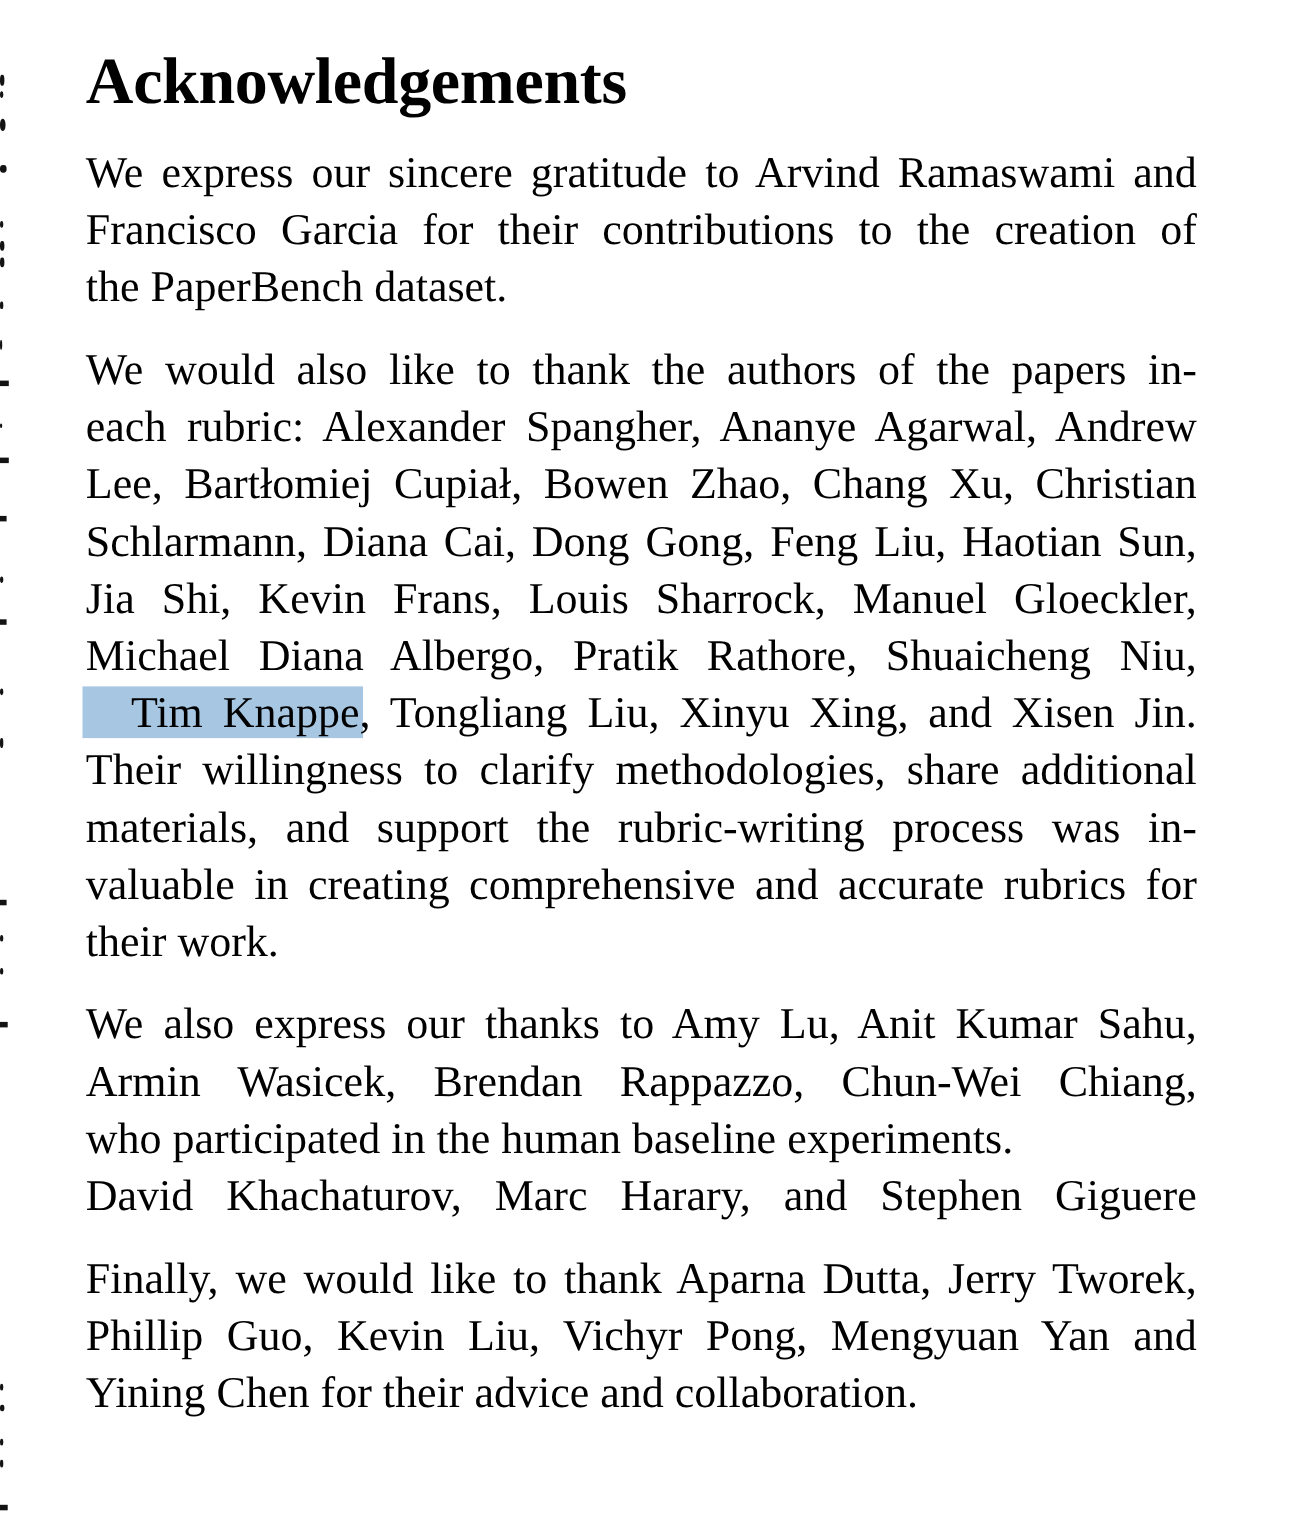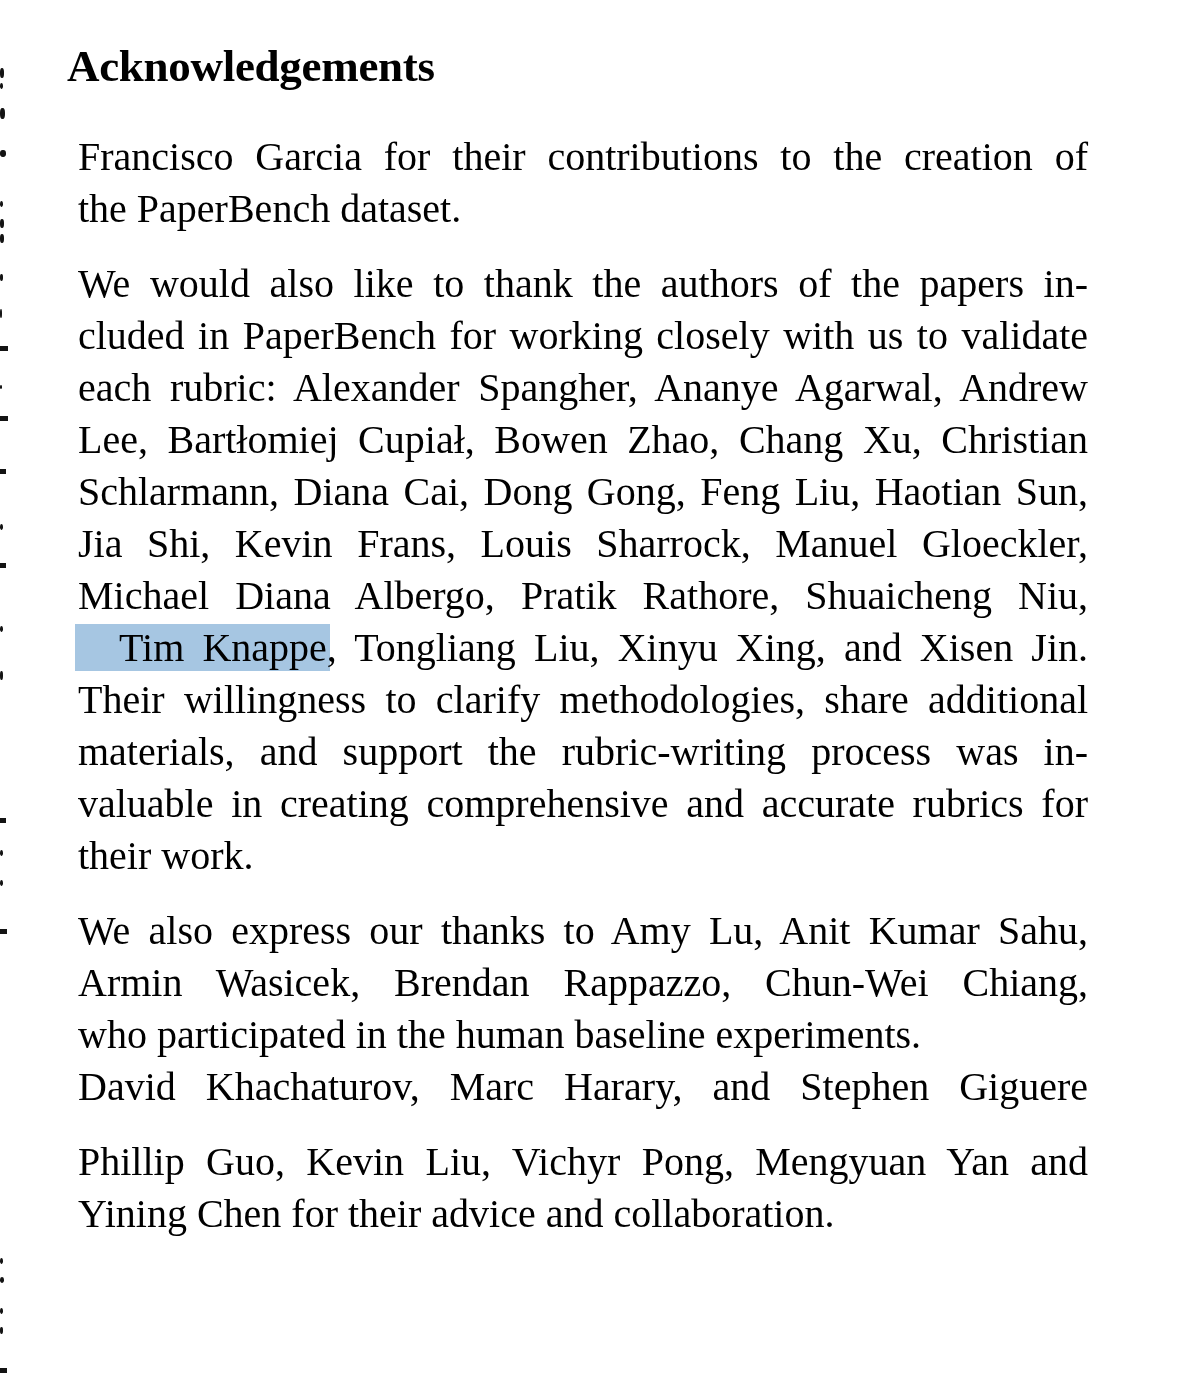--- a/index.html
+++ b/index.html
@@ -7,24 +7,24 @@
     position: relative;
     width: 1186px;
     height: 1396px;
     background: #ffffff;
     overflow: hidden;
     font-family: "Liberation Serif", serif;
     color: #000000;
   }
   .heading {
     position: absolute;
-    left: 67px;
+    left: 78px;
     top: 44px;
     margin: 0;
-    font-size: 45px;
+    font-size: 60px;
     font-weight: bold;
     line-height: 1;
     letter-spacing: -0.3px;
     white-space: nowrap;
   }
   .column {
     position: absolute;
     left: 78px;
     top: 131px;
     width: 1010px;
@@ -80,41 +80,42 @@
       <div class="artifact" style="top: 929px; width: 7px; height: 5px;"></div>
       <div class="artifact round" style="top: 1258px; width: 3px; height: 6px;"></div>
       <div class="artifact round" style="top: 1277px; width: 4px; height: 6px;"></div>
       <div class="artifact round" style="top: 1308px; width: 3px; height: 6px;"></div>
       <div class="artifact round" style="top: 1327px; width: 3px; height: 7px;"></div>
       <div class="artifact" style="top: 1368px; width: 7px; height: 5px;"></div>
     </div>
   <h1 class="heading">Acknowledgements</h1>
   <div class="column" id="column">
       <div class="paragraph">
+        <div class="line"><span>We express our sincere gratitude to Arvind Ramaswami and</span></div>
         <div class="line"><span>Francisco Garcia for their contributions to the creation of</span></div>
         <div class="line last"><span>the PaperBench dataset.</span></div>
       </div>
       <div class="paragraph">
         <div class="line"><span>We would also like to thank the authors of the papers in-</span></div>
-        <div class="line"><span>cluded in PaperBench for working closely with us to validate</span></div>
         <div class="line"><span>each rubric: Alexander Spangher, Ananye Agarwal, Andrew</span></div>
         <div class="line"><span>Lee, Bartłomiej Cupiał, Bowen Zhao, Chang Xu, Christian</span></div>
         <div class="line"><span>Schlarmann, Diana Cai, Dong Gong, Feng Liu, Haotian Sun,</span></div>
         <div class="line"><span>Jia Shi, Kevin Frans, Louis Sharrock, Manuel Gloeckler,</span></div>
         <div class="line"><span>Michael Diana Albergo, Pratik Rathore, Shuaicheng Niu,</span></div>
         <div class="line"><span class="hl" style="background: rgb(166, 198, 226); padding-left: 44px;">Tim Knappe</span><span>, Tongliang Liu, Xinyu Xing, and Xisen Jin.</span></div>
         <div class="line"><span>Their willingness to clarify methodologies, share additional</span></div>
         <div class="line"><span>materials, and support the rubric-writing process was in-</span></div>
         <div class="line"><span>valuable in creating comprehensive and accurate rubrics for</span></div>
         <div class="line last"><span>their work.</span></div>
       </div>
       <div class="paragraph">
         <div class="line"><span>We also express our thanks to Amy Lu, Anit Kumar Sahu,</span></div>
         <div class="line"><span>Armin Wasicek, Brendan Rappazzo, Chun-Wei Chiang,</span></div>
         <div class="line last"><span>who participated in the human baseline experiments.</span></div>
         <div class="line"><span>David Khachaturov, Marc Harary, and Stephen Giguere</span></div>
       </div>
       <div class="paragraph">
+        <div class="line"><span>Finally, we would like to thank Aparna Dutta, Jerry Tworek,</span></div>
         <div class="line"><span>Phillip Guo, Kevin Liu, Vichyr Pong, Mengyuan Yan and</span></div>
         <div class="line last"><span>Yining Chen for their advice and collaboration.</span></div>
       </div>
     </div>
 </div>
 
 </body></html>

